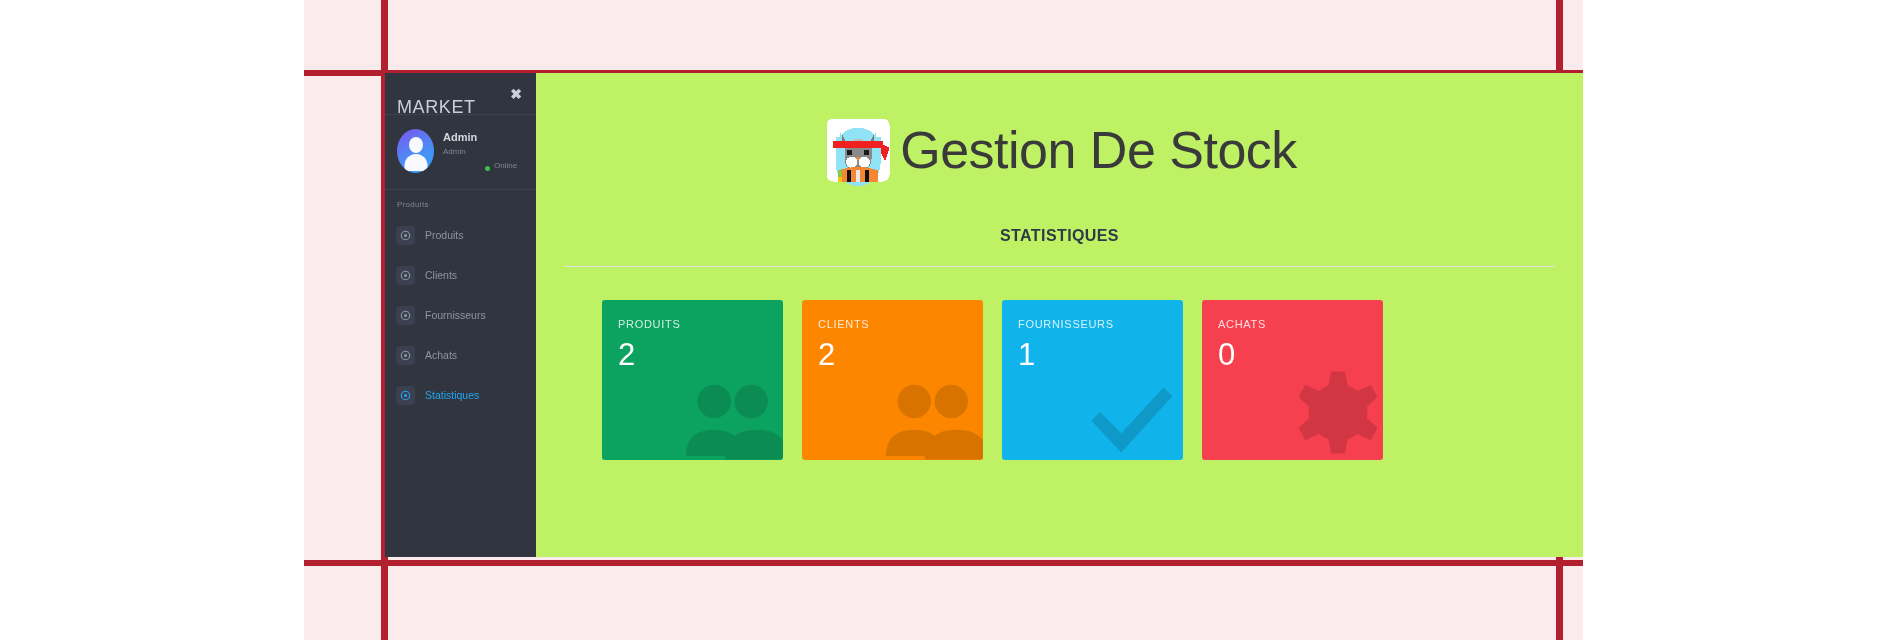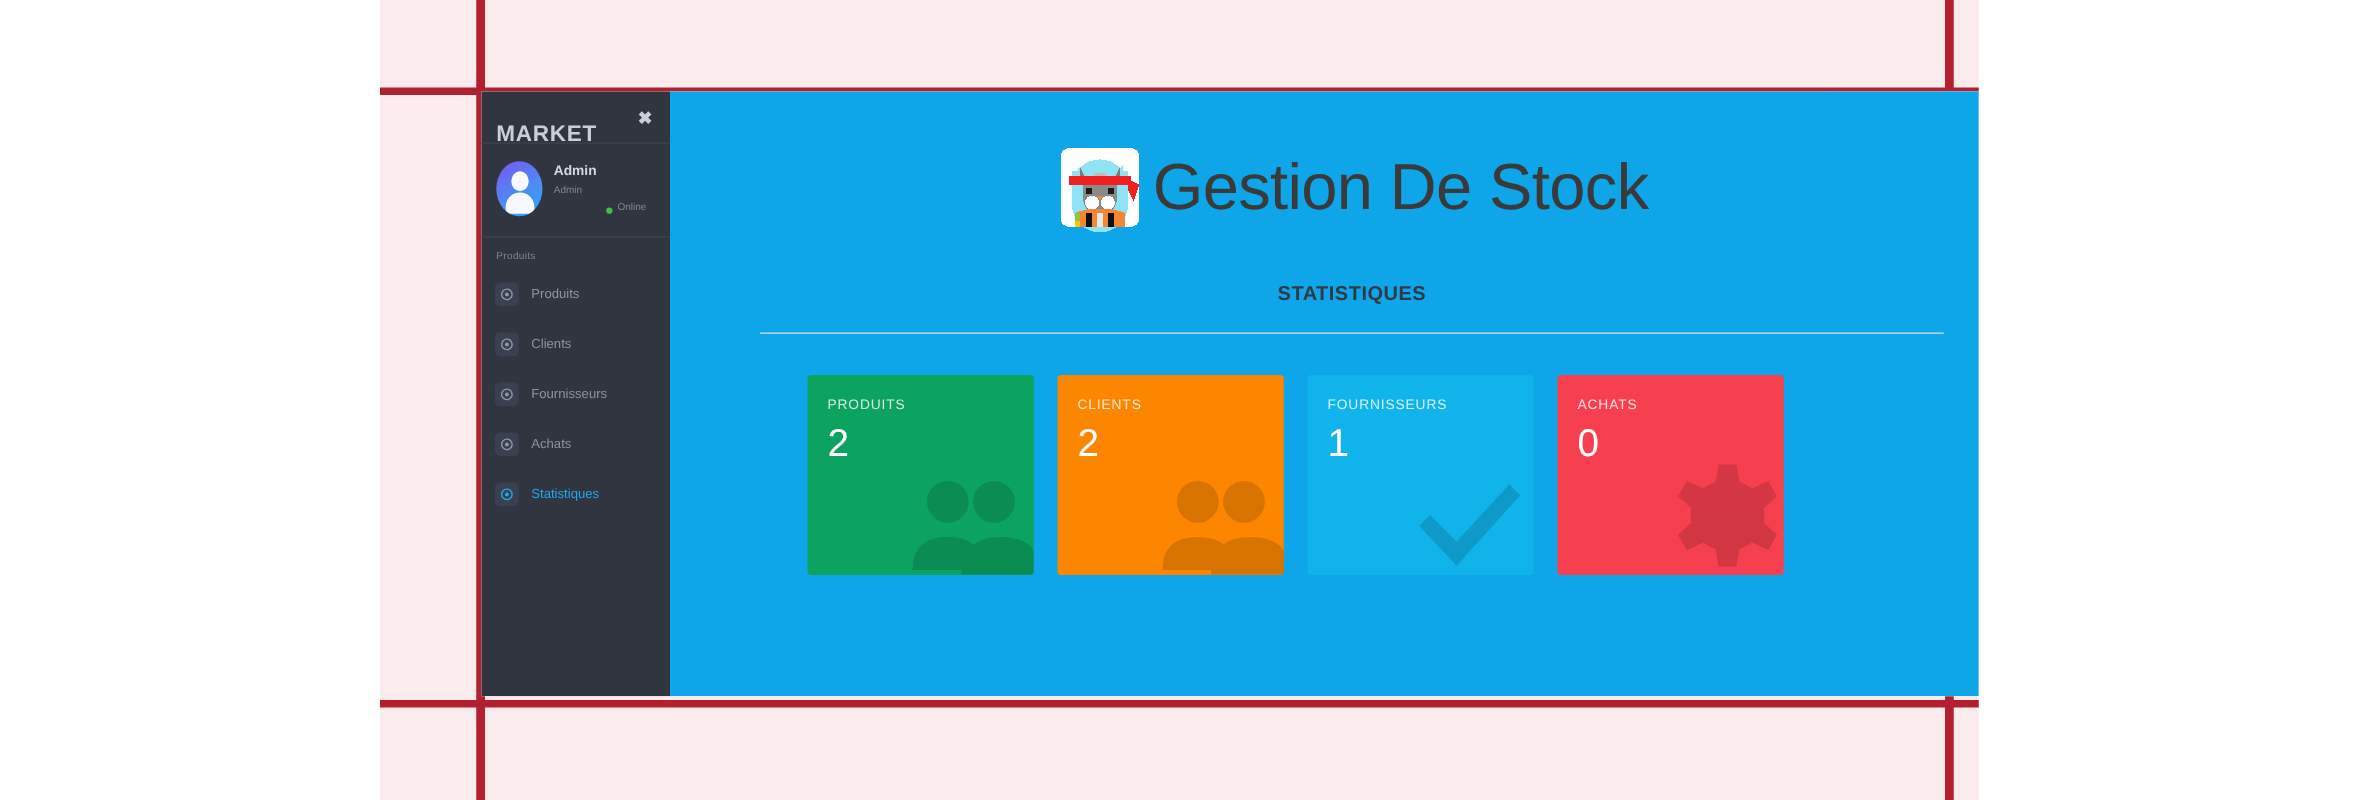--- a/index.html
+++ b/index.html
@@ -75,21 +75,21 @@
     height: 41px;
     flex: 0 0 41px;
     display: flex;
     align-items: center;
     justify-content: space-between;
     padding: 0 14px 0 12px;
     box-sizing: border-box;
   }
   .brand-text {
     font-size: 18px;
-    font-weight: bold;
+    font-weight: normal;
     letter-spacing: 0.6px;
     color: #C9CFD8;
     margin-top: 28px;
   }
   .brand-close {
     font-size: 14px;
     font-weight: bold;
     color: #C9CFD8;
     cursor: pointer;
     line-height: 1;
@@ -199,24 +199,23 @@
     margin-left: 10px;
     font-size: 10.5px;
     color: #8C94A2;
   }
   .nav-item.active .nav-label { color: #22A7F0; }
   .nav-item.active .nav-ico { background: #3B4050; color: #22A7F0; }
 
   
   .main {
     flex: 1 1 auto;
-    background: #0ea5e9;
+    background: #bef264;
     position: relative;
     overflow: hidden;
-    padding-left: 44px;
   }
 
   .title-row {
     display: flex;
     align-items: center;
     justify-content: center;
     padding-top: 16px;
     gap: 6px;
   }
   .cat-logo {

